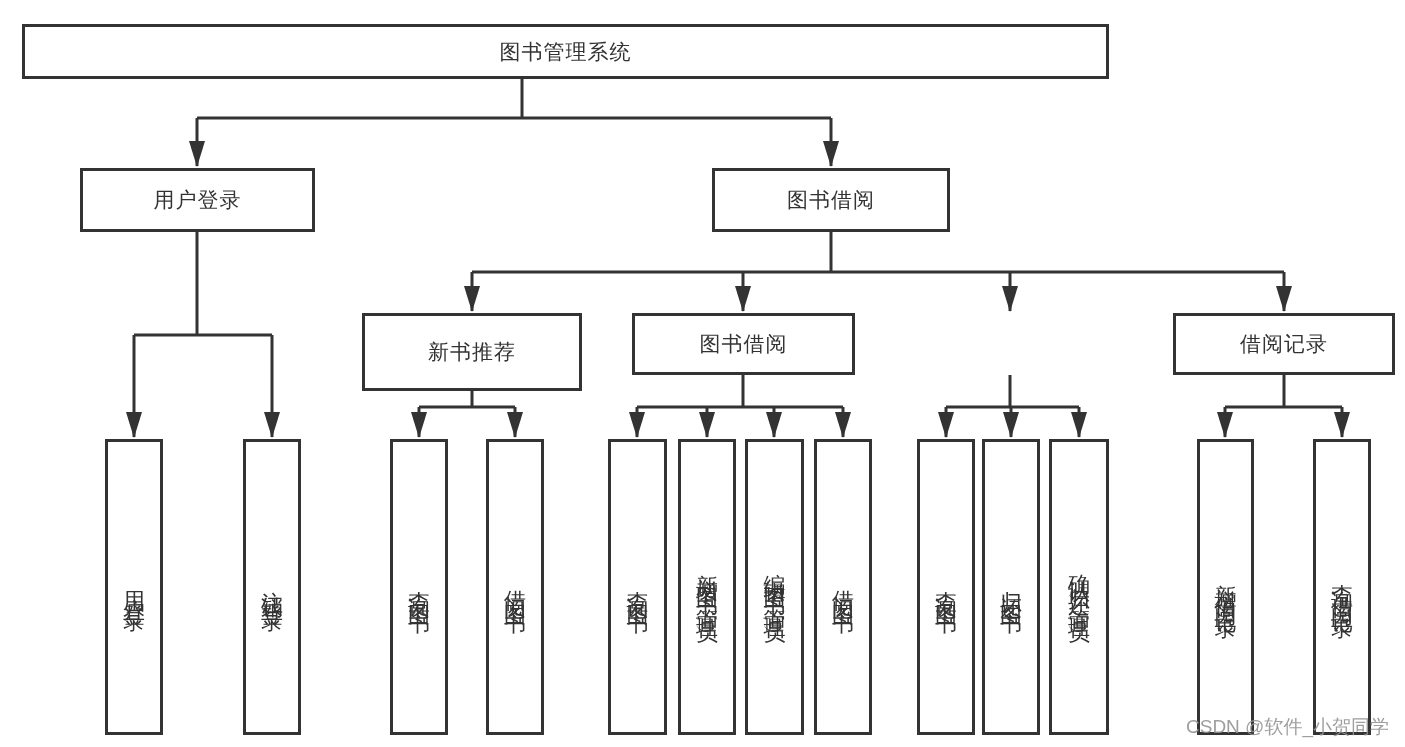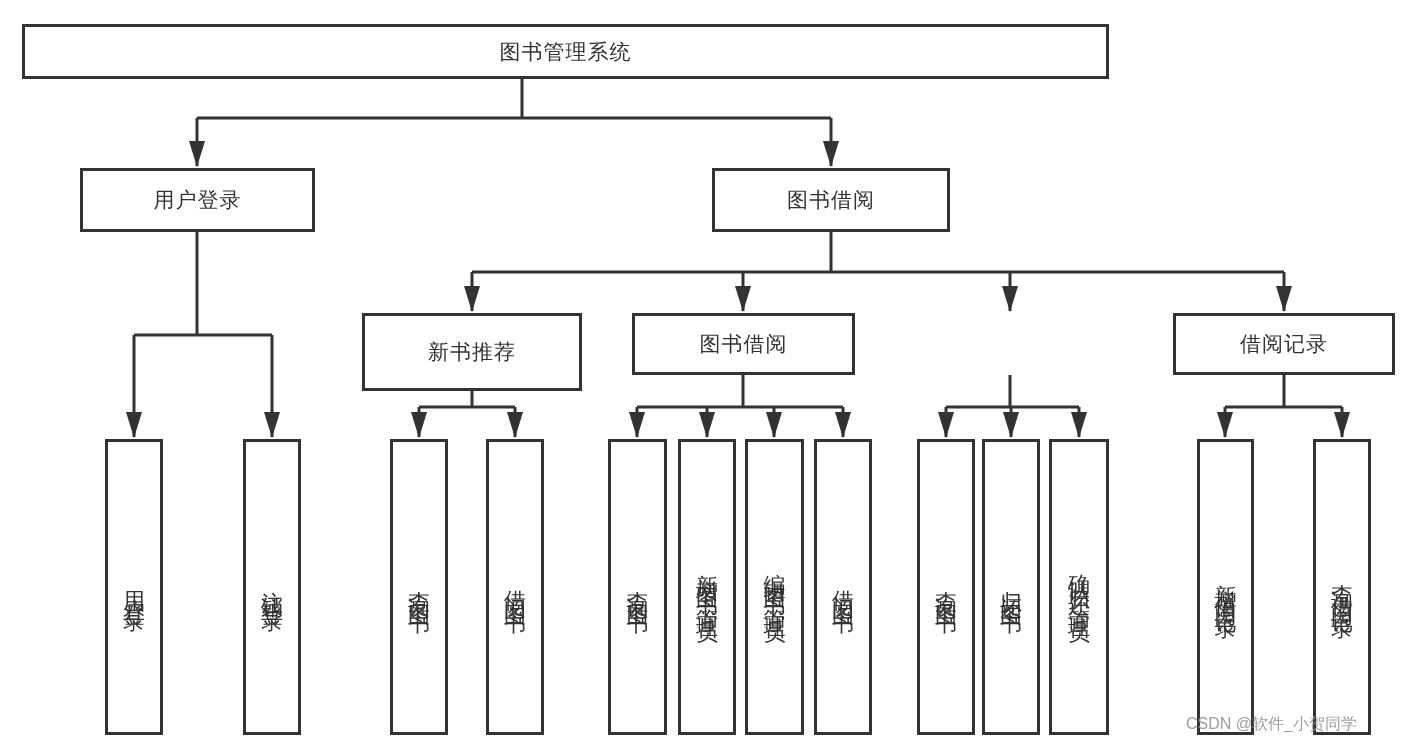--- a/index.html
+++ b/index.html
@@ -31,21 +31,21 @@
     writing-mode:vertical-rl;
     text-orientation:mixed;
     letter-spacing:7px;
     line-height:1;
   }
   .watermark{
     position:absolute;
     left:1186px;
     top:714px;
     width:215px;
-    font-size:16px;
+    font-size:19px;
     color:rgba(148,148,148,0.9);
     white-space:nowrap;
     z-index:3;
     pointer-events:none;
   }
 </style>
 </head>
 <body>
 
 <div class="canvas">

